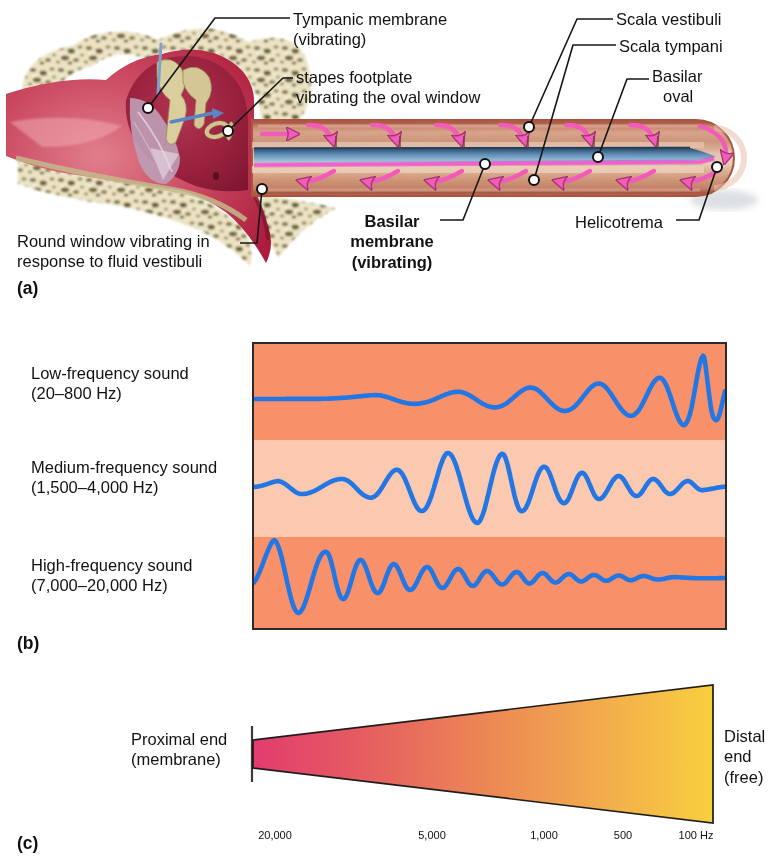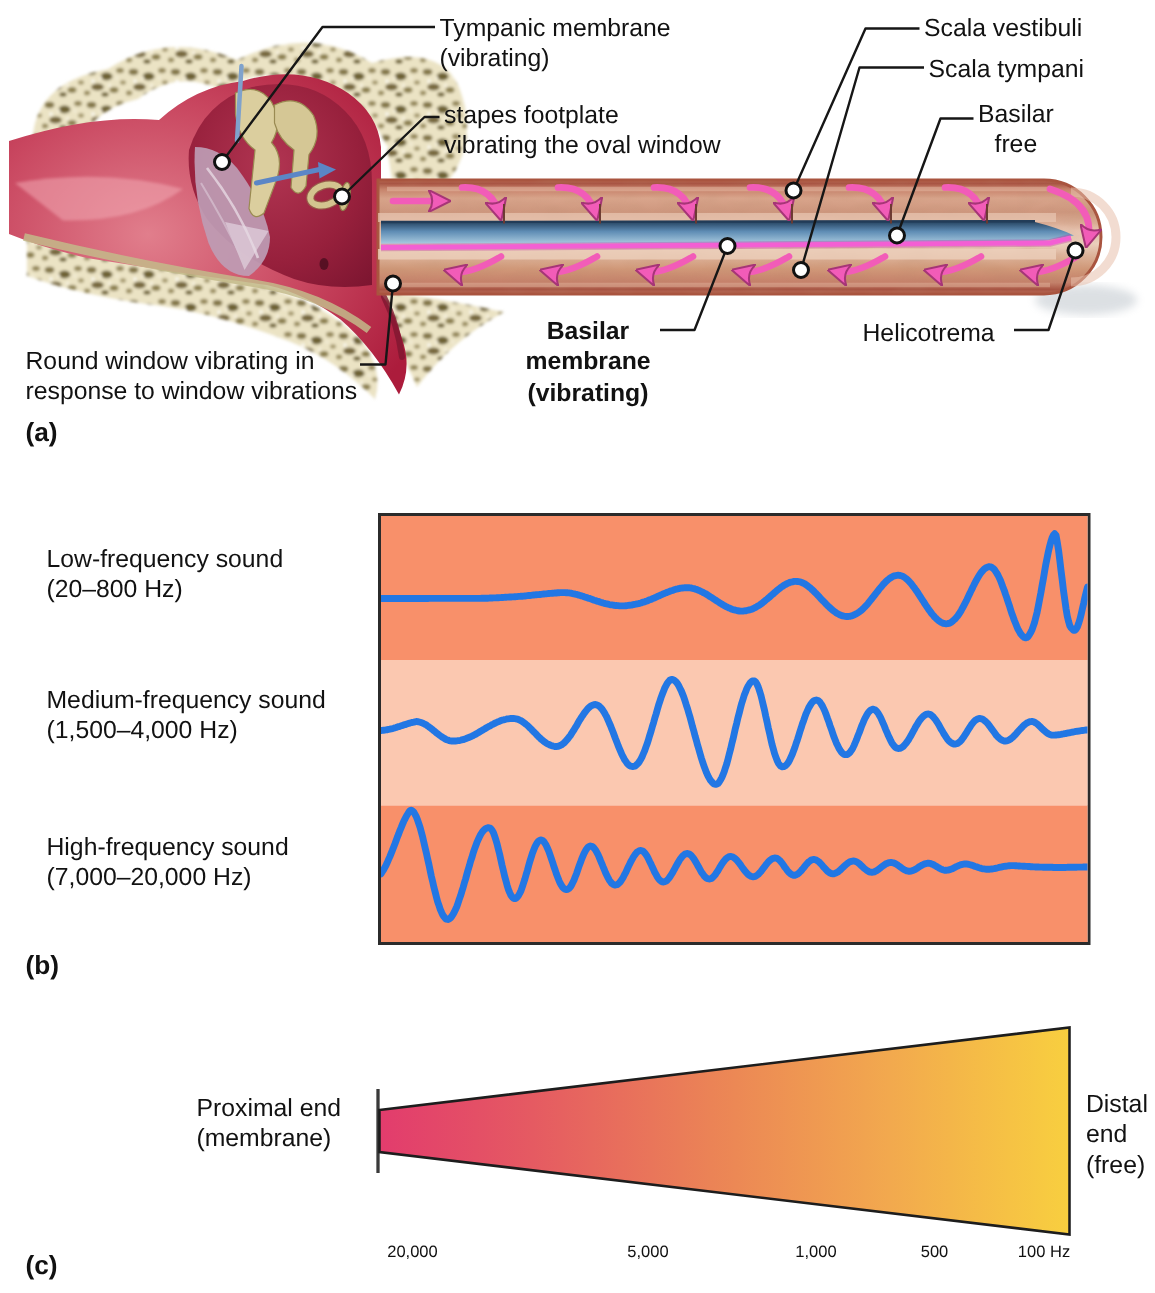--- a/index.html
+++ b/index.html
@@ -193,33 +193,33 @@
       <span>vibrating the oval window</span>
   </div>
   <div class="lbl" style="left:616px;top:9px">
     <span>Scala vestibuli</span>
   </div>
   <div class="lbl" style="left:619px;top:36px">
     <span>Scala tympani</span>
   </div>
   <div class="lbl" style="left:652px;top:66px">
     <span>Basilar</span>
-      <span class="indent2">free</span>
+      <span class="indent2">oval</span>
   </div>
   <div class="lbl centered" style="left:346px;top:211px;width:92px">
     <span>Basilar</span>
       <span>membrane</span>
       <span>(vibrating)</span>
   </div>
   <div class="lbl" style="left:575px;top:212px">
     <span>Helicotrema</span>
   </div>
   <div class="lbl" style="left:17px;top:231px">
     <span>Round window vibrating in</span>
-      <span>response to window vibrations</span>
+      <span>response to fluid vestibuli</span>
   </div>
   <div class="tag" style="left:17px;top:278px">(a)</div>
 
   <div class="lbl" style="left:31px;top:363px">
     <span>Low-frequency sound</span>
       <span>(20–800 Hz)</span>
   </div>
   <div class="lbl" style="left:31px;top:457px">
     <span>Medium-frequency sound</span>
       <span>(1,500–4,000 Hz)</span>

